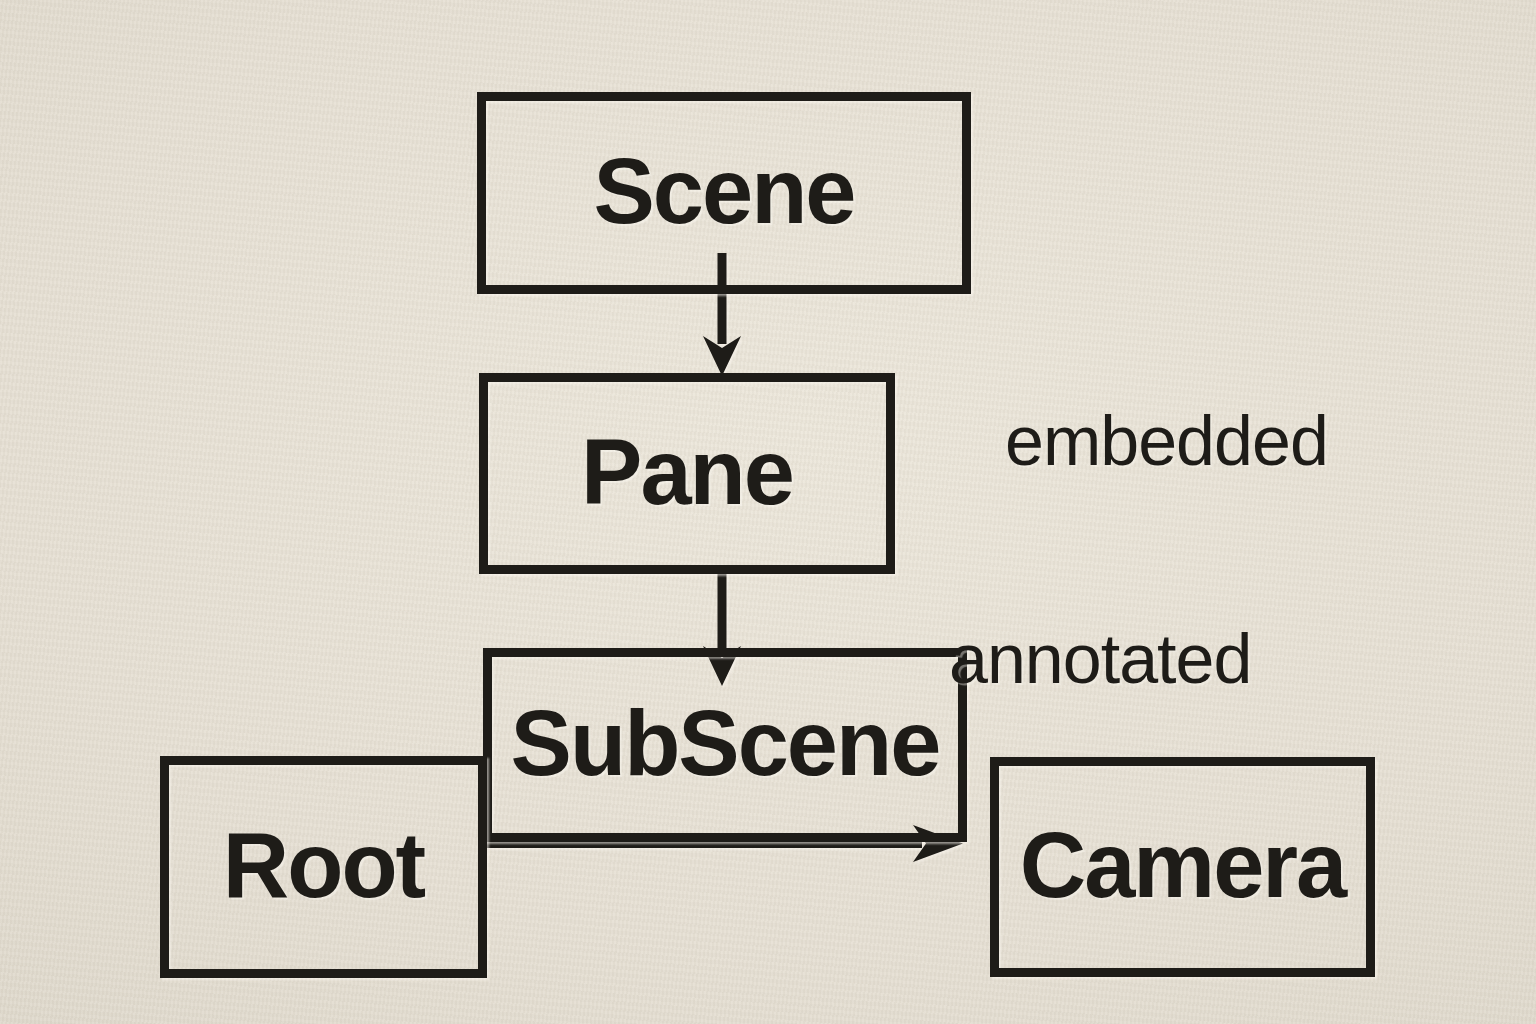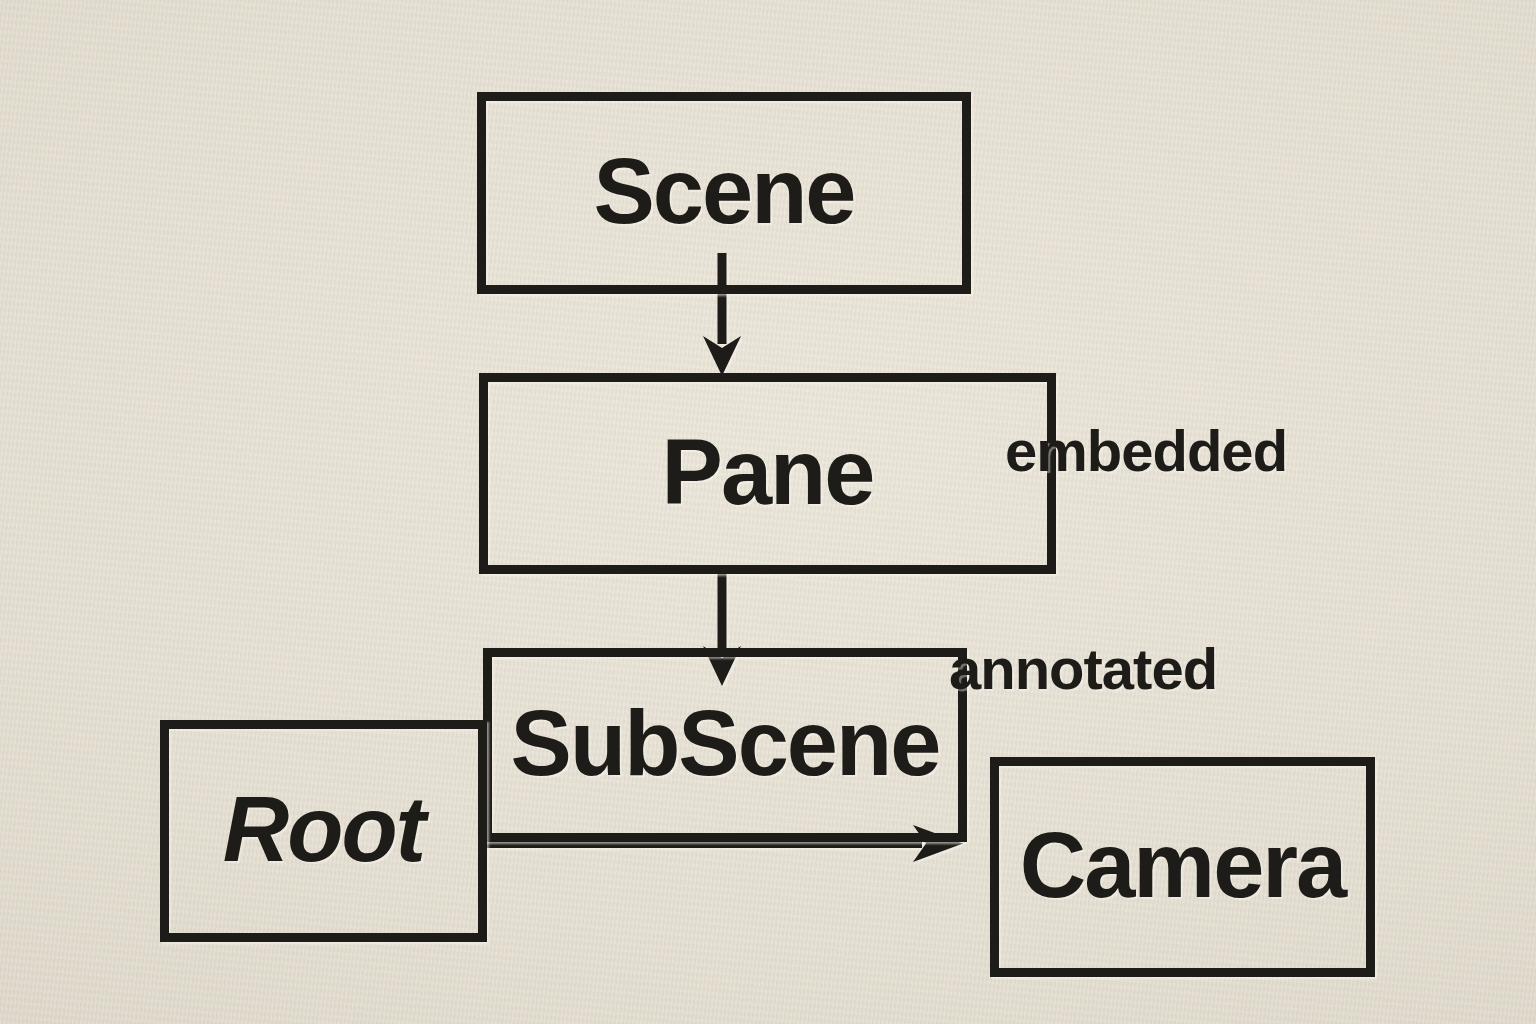--- a/index.html
+++ b/index.html
@@ -38,34 +38,33 @@
   .node span {
     font-size: 92px;
     font-weight: 700;
     letter-spacing: -2px;
     line-height: 1;
     white-space: nowrap;
     text-shadow: 2px 2px 1px rgba(253,250,243,0.45);
     transform: translateY(-2px);
   }
   .node-scene    { left: 477px; top: 52px;  width: 494px; height: 202px; margin-top: 40px; }
-  .node-pane     { left: 479px; top: 373px; width: 577px; height: 201px; }
+  .node-pane     { left: 479px; top: 373px; width: 416px; height: 201px; }
   .node-subscene { left: 483px; top: 648px; width: 484px; height: 194px; text-align: right; }
-  .node-root     { left: 160px; top: 720px; width: 327px; height: 222px; font-style: italic; }
+  .node-root     { left: 160px; top: 756px; width: 327px; height: 222px; }
   .node-camera   { left: 990px; top: 757px; width: 385px; height: 220px; }
 
   .annotation {
     position: absolute;
-    font-size: 58px;
-    font-weight: 700;
+    font-size: 70px;
+    font-weight: 400;
     letter-spacing: -1px;
     line-height: 1;
     white-space: nowrap;
     text-shadow: 2px 2px 1px rgba(253,250,243,0.4);
-    margin-top: 16px;
   }
   .annotation-embedded  { left: 1005px; top: 406px; }
   .annotation-annotated { left: 949px; top: 624px; }
 
   .arrows {
     position: absolute;
     inset: 0;
     pointer-events: none;
     filter: drop-shadow(2px 2px 1px rgba(253,250,243,0.5));
   }

